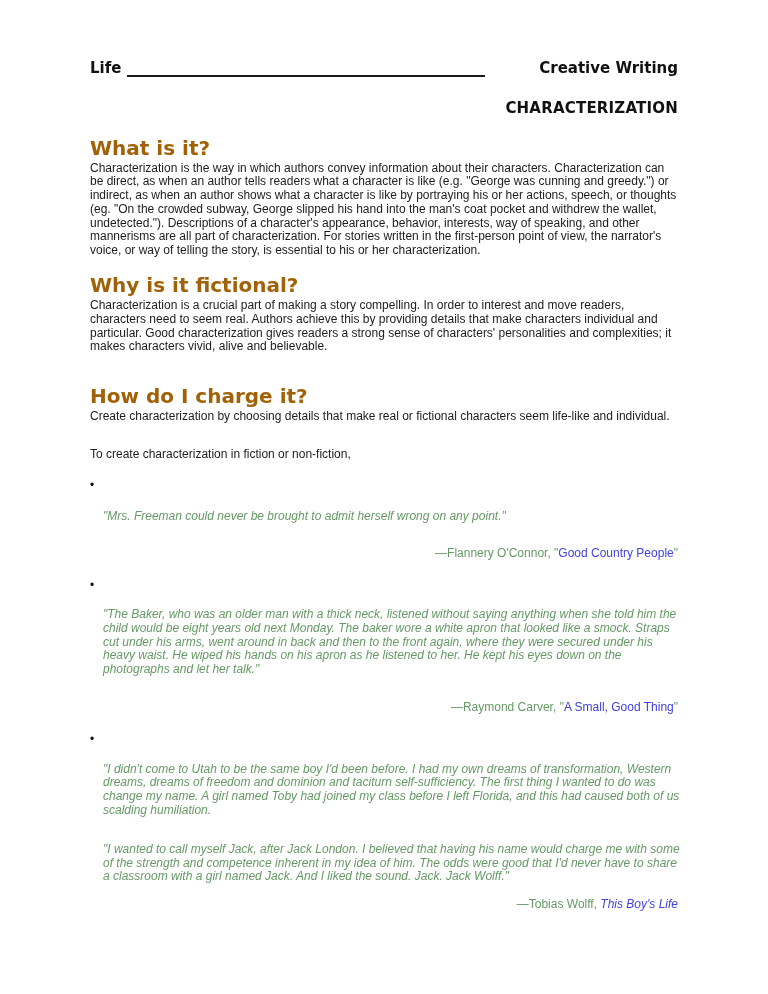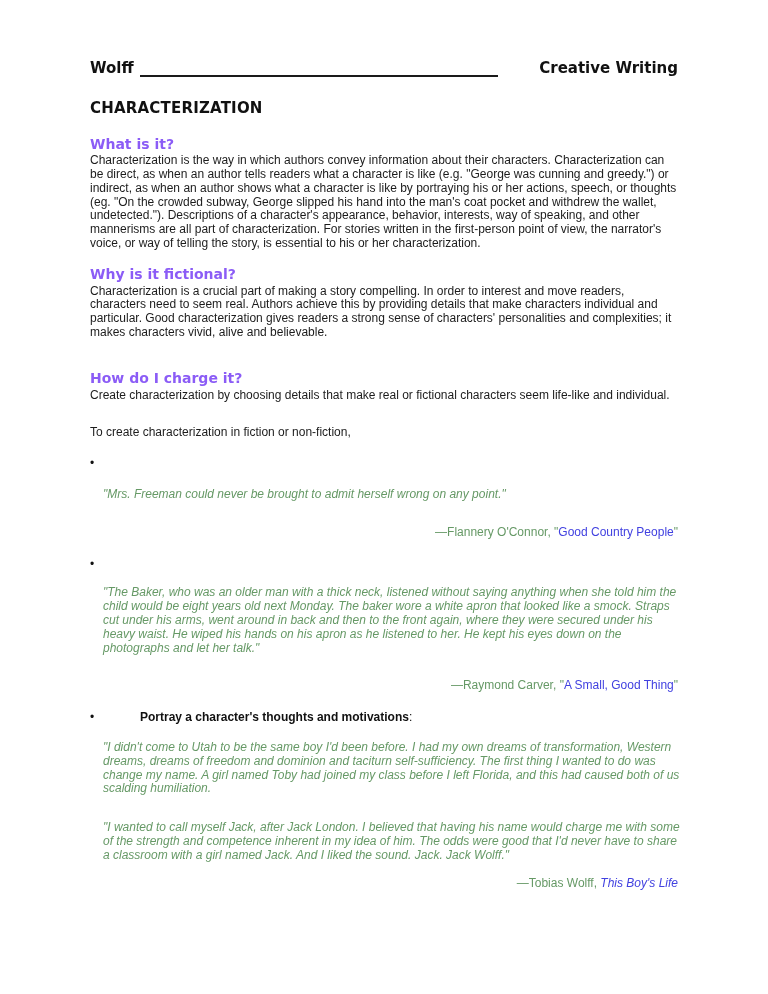--- a/index.html
+++ b/index.html
@@ -32,33 +32,33 @@
   .name-blank {
     display: inline-block;
     width: 358px;
     height: 14px;
     margin-left: 6px;
     border-bottom: 2px solid #1a1a1a;
   }
   
   .doc-title {
     margin-top: 23px;
-    text-align: left;
+    text-align: right;
     font-family: "DejaVu Sans", sans-serif;
     font-weight: bold;
     font-size: 15px;
     color: #111;
     letter-spacing: 0.2px;
   }
   
   .section-heading {
     font-family: "DejaVu Sans", sans-serif;
     font-weight: bold;
-    font-size: 14px;
-    color: #8b5cf6;
+    font-size: 20px;
+    color: #a16207;
     line-height: 1.2;
   }
   .sh-1 { margin-top: 18px; }
   .sh-2 { margin-top: 15px; }
   .sh-3 { margin-top: 30px; }
   .section-body {
     margin: 2px 0 0 0;
     color: #1c1c1c;
   }
   .intro-line { margin-top: 24px; }
@@ -100,21 +100,21 @@
     color: var(--link-blue, #4141e0);
     cursor: pointer;
   }
   .attribution a.italic-link { font-style: italic; }
 </style>
 </head>
 <body>
 
 <div class="header-row">
   <div class="name-group">
-    <span>Wolff</span>
+    <span>Life</span>
     <span class="name-blank"></span>
   </div>
   <span>Creative Writing</span>
 </div>
 
 <div class="doc-title">CHARACTERIZATION</div>
 
 <div class="section-heading sh-1">What is it?</div>
 <p class="section-body">Characterization is the way in which authors convey information about their characters. Characterization can be direct, as when an author tells readers what a character is like (e.g. "George was cunning and greedy.") or indirect, as when an author shows what a character is like by portraying his or her actions, speech, or thoughts (eg. "On the crowded subway, George slipped his hand into the man's coat pocket and withdrew the wallet, undetected."). Descriptions of a character's appearance, behavior, interests, way of speaking, and other mannerisms are all part of characterization. For stories written in the first-person point of view, the narrator's voice, or way of telling the story, is essential to his or her characterization.</p>
 
@@ -137,19 +137,18 @@
 <div class="bullet-item b2">
   <span class="bullet-dot">•</span>
 </div>
 <div class="quote-block q2">"The Baker, who was an older man with a thick neck, listened without saying anything when she told him the child would be eight years old next Monday. The baker wore a white apron that looked like a smock. Straps cut under his arms, went around in back and then to the front again, where they were secured under his heavy waist. He wiped his hands on his apron as he listened to her. He kept his eyes down on the photographs and let her talk."</div>
 <div class="attribution a2">
   <span>—Raymond Carver, "</span><a>A Small, Good Thing</a><span>"</span>
 </div>
 
 <div class="bullet-item b3">
   <span class="bullet-dot">•</span>
-  <span class="bullet-label"><span>Portray a character's thoughts and motivations</span><span class="label-suffix">:</span></span>
 </div>
 <div class="quote-block q3a">"I didn't come to Utah to be the same boy I'd been before. I had my own dreams of transformation, Western dreams, dreams of freedom and dominion and taciturn self-sufficiency. The first thing I wanted to do was change my name. A girl named Toby had joined my class before I left Florida, and this had caused both of us scalding humiliation.</div>
 <div class="quote-block q3b">"I wanted to call myself Jack, after Jack London. I believed that having his name would charge me with some of the strength and competence inherent in my idea of him. The odds were good that I'd never have to share a classroom with a girl named Jack. And I liked the sound. Jack. Jack Wolff."</div>
 <div class="attribution a3">
   <span>—Tobias Wolff, </span><a class="italic-link">This Boy's Life</a><span></span>
 </div>
 
 </body></html>

